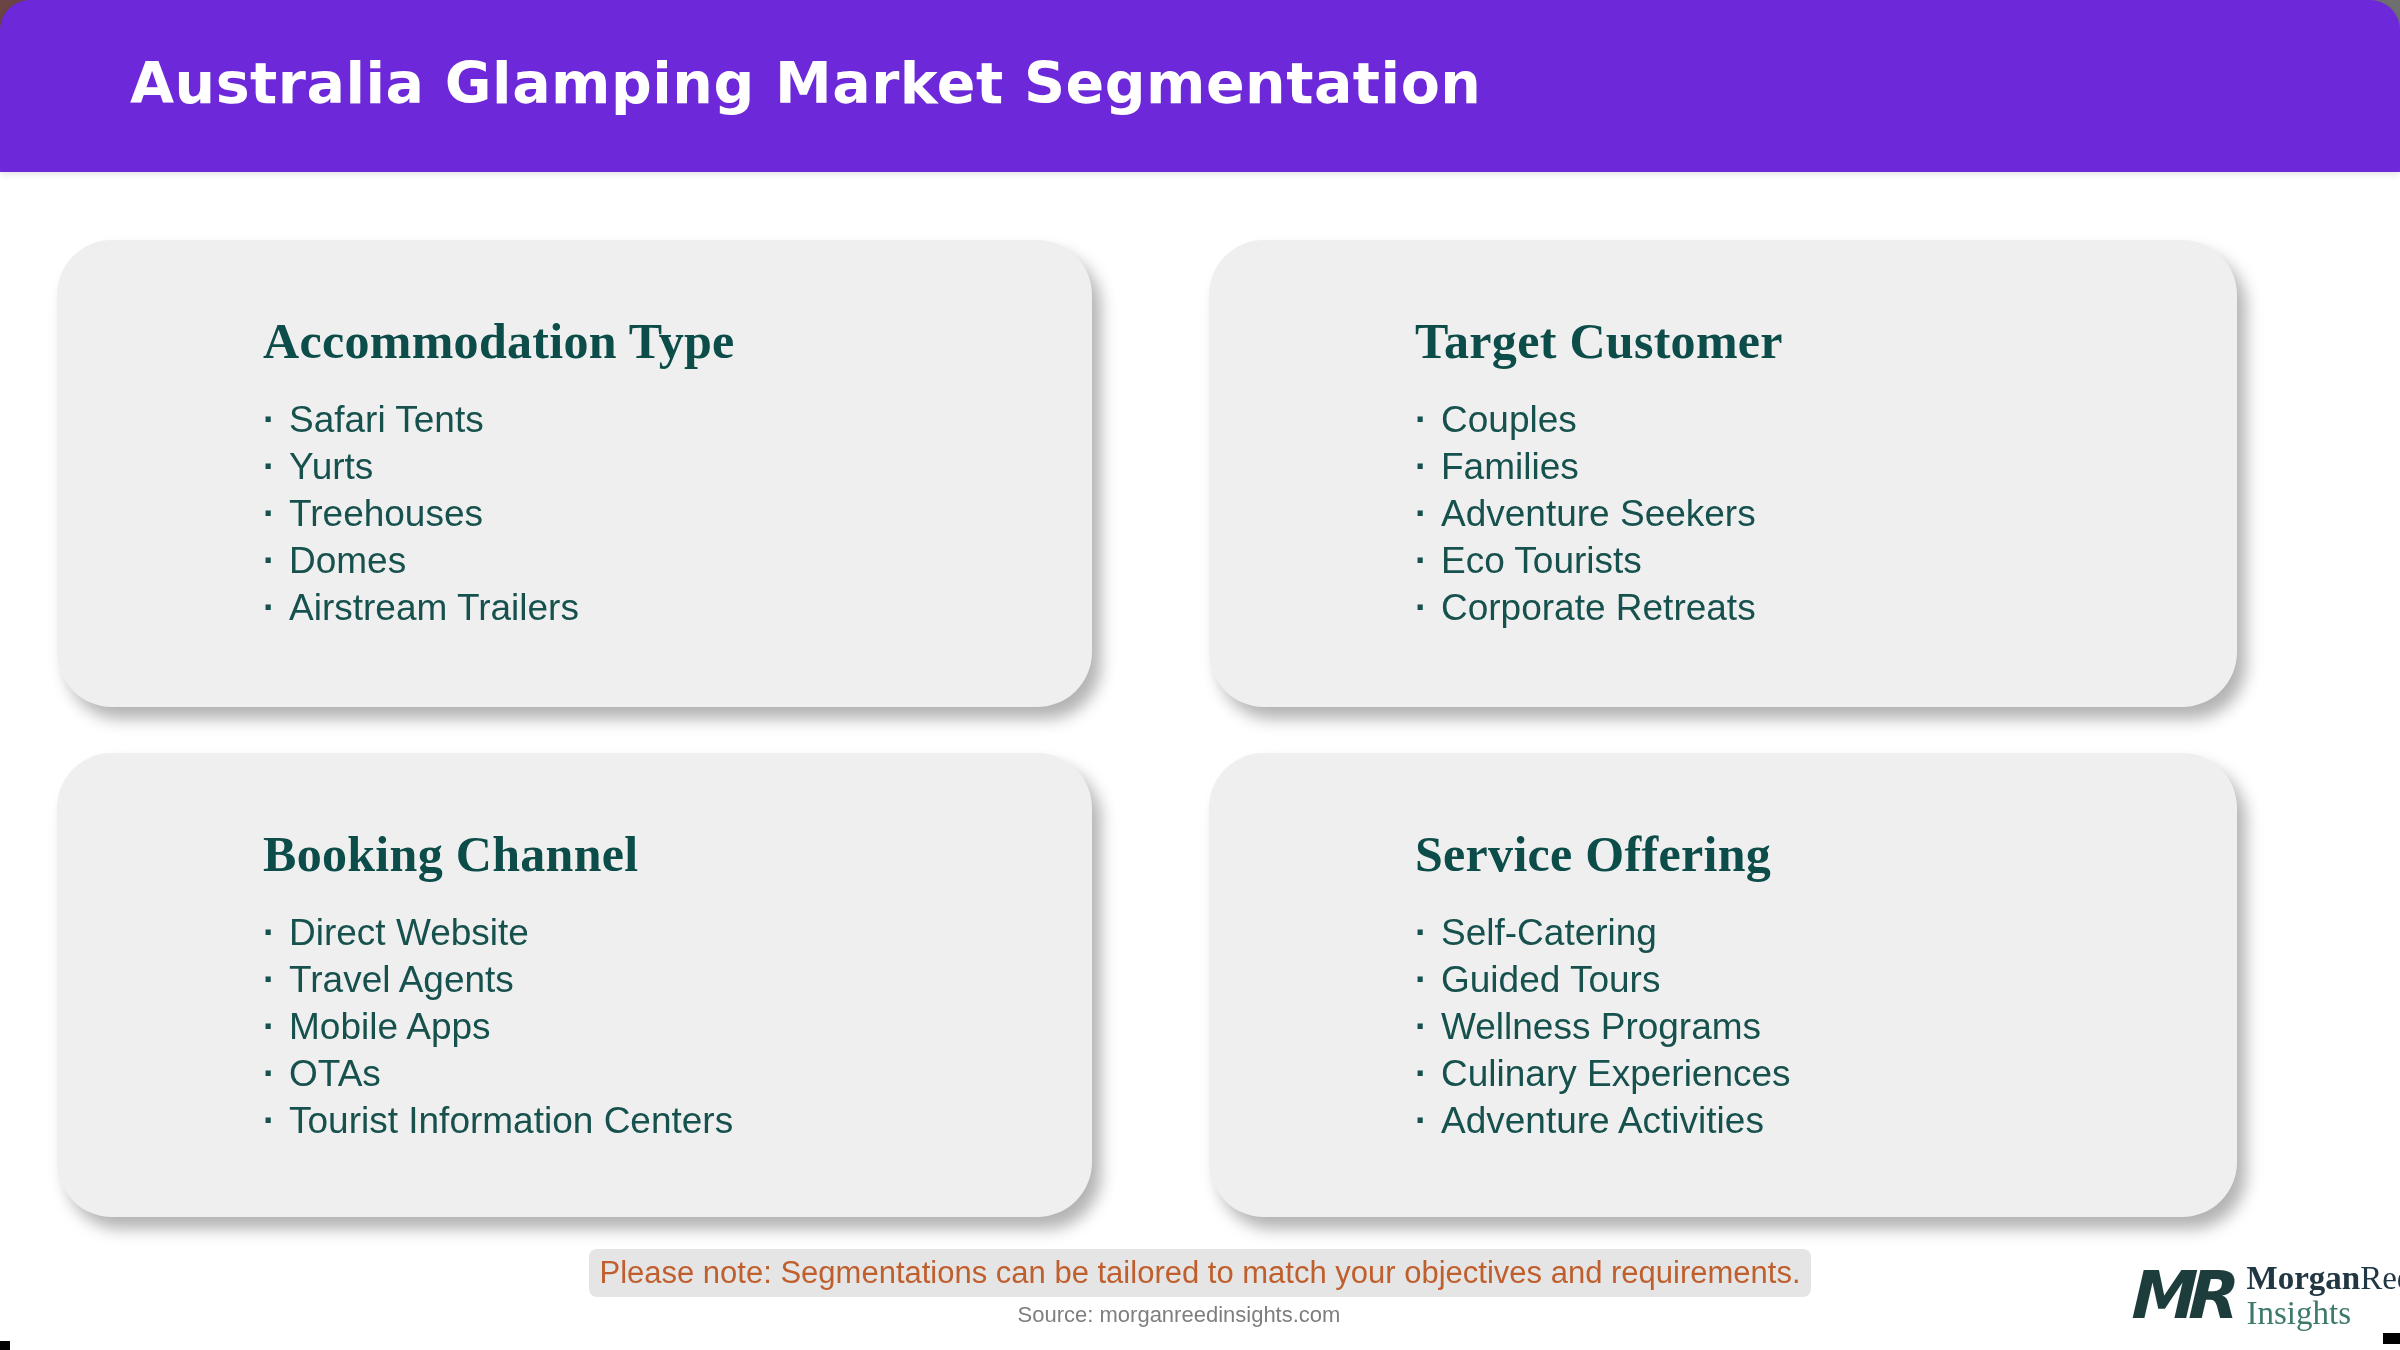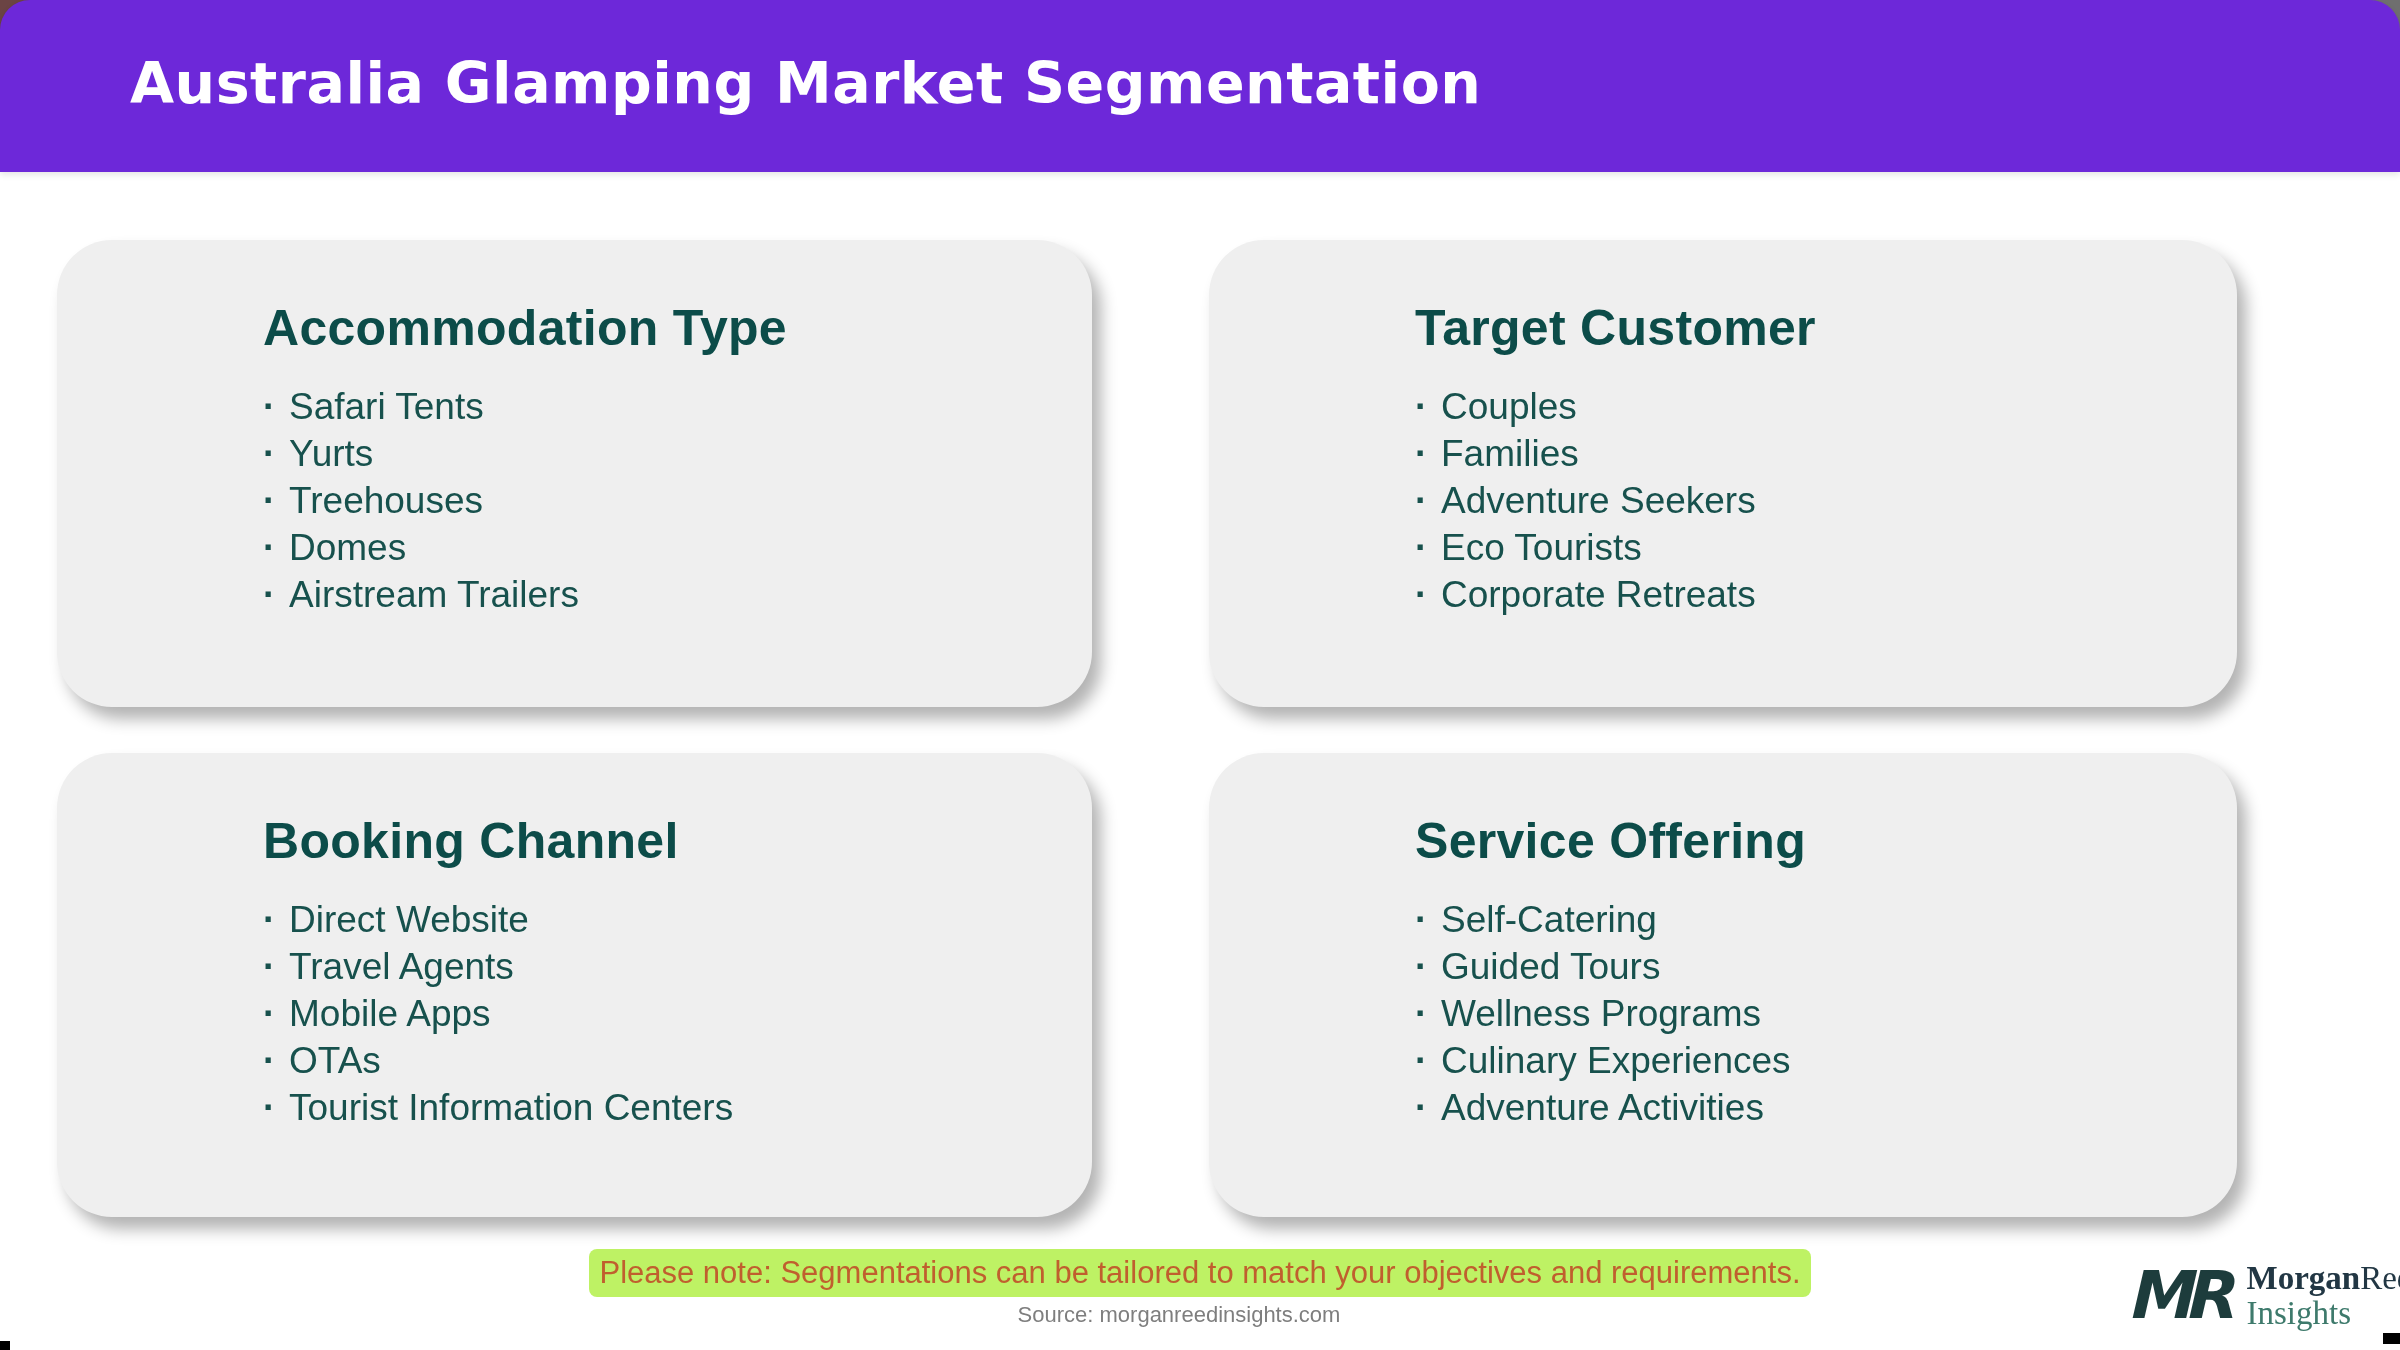--- a/index.html
+++ b/index.html
@@ -59,22 +59,22 @@
     box-sizing: border-box;
     padding: 56px 40px 0 206px;
     z-index: 1;
   }
   .card.c0 { left: 57px;   top: 240px; width: 1035px; height: 467px; }
   .card.c1 { left: 1209px; top: 240px; width: 1028px; height: 467px; }
   .card.c2 { left: 57px;   top: 753px; width: 1035px; height: 464px; }
   .card.c3 { left: 1209px; top: 753px; width: 1028px; height: 464px; }
 
   .card h2 {
-    margin: 3px 0 26px 0;
-    font-family: Liberation Sans, sans-serif;
+    margin: 16px 0 26px 0;
+    font-family: Liberation Serif, serif;
     font-size: 50px;
     font-weight: 800;
     color: #0c4c49;
     letter-spacing: 0.3px;
   }
   .card ul {
     list-style: none;
     margin: 0;
     padding: 0;
   }
@@ -89,21 +89,21 @@
     width: 26px;
     font-weight: 700;
   }
 
   .note-bar {
     position: absolute;
     left: 589px;
     top: 1249px;
     width: 1222px;
     height: 48px;
-    background: #bef264;
+    background: #e5e5e5;
     border-radius: 8px;
     display: flex;
     align-items: center;
     justify-content: center;
     z-index: 1;
   }
   .note-bar span {
     font-size: 31px;
     color: #c05f2e;
     white-space: nowrap;

